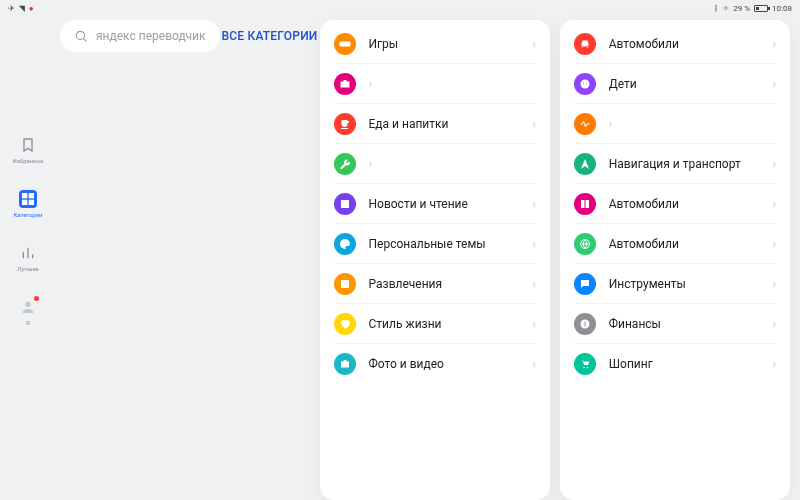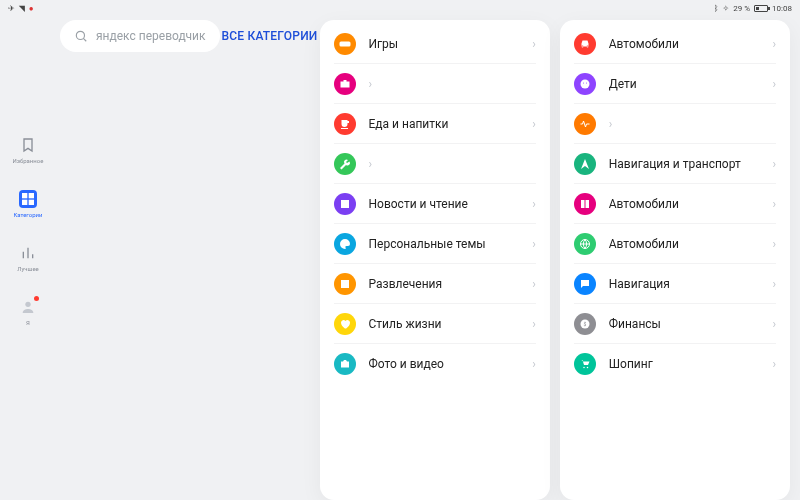--- a/index.html
+++ b/index.html
@@ -272,21 +272,21 @@
               <div class="chev">›</div>
             </div>
           </div>
           <div class="row">
             <div class="row-inner">
               <div class="cat-icon" style="background: rgb(10, 132, 255);">
                 <svg viewBox="0 0 24 24">
                   <path d="M4 4h16v12H8l-4 4z"></path>
                 </svg>
               </div>
-              <div class="cat-label">Навигация</div>
+              <div class="cat-label">Инструменты</div>
               <div class="chev">›</div>
             </div>
           </div>
           <div class="row">
             <div class="row-inner">
               <div class="cat-icon" style="background: rgb(142, 142, 147);">
                 <svg viewBox="0 0 24 24">
                   <circle cx="12" cy="12" r="9"></circle>
                   <text x="12" y="16" font-size="10" text-anchor="middle" fill="#8e8e93">$</text>
                 </svg>

